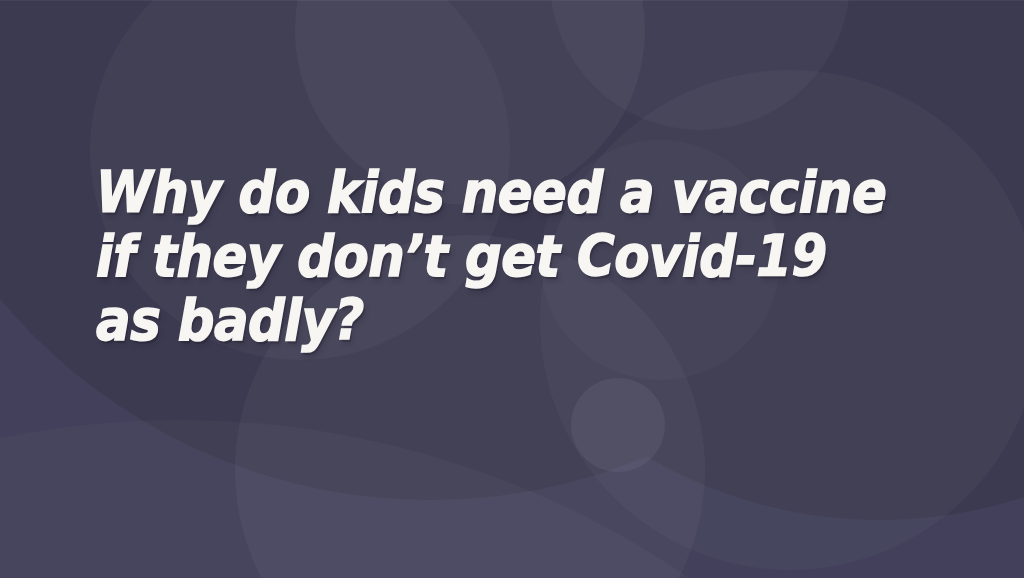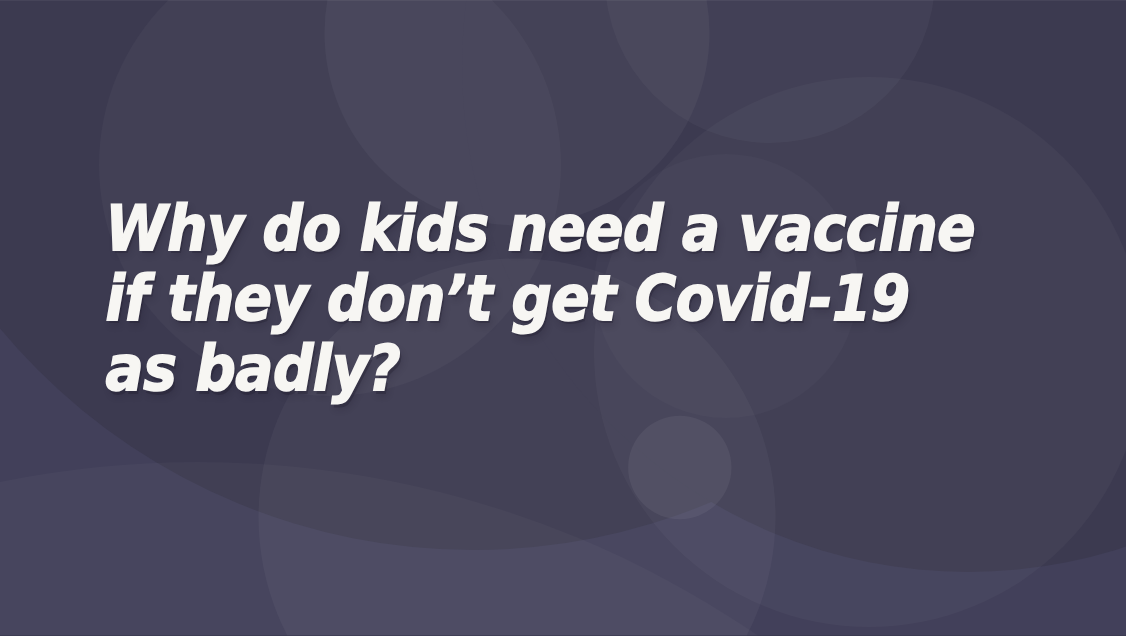--- a/index.html
+++ b/index.html
@@ -38,21 +38,20 @@
     pointer-events: none;
   }
 
   
   #headline {
     position: absolute;
     left: 96px;
     top: 160px;
     width: 860px;
     z-index: 5;
-    margin-top: 16px;
   }
   .hl-line {
     display: block;
     color: #f7f6f3;
     font-family: "DejaVu Sans", sans-serif;
     font-weight: 700;
     font-style: italic;
     font-size: 57px;
     line-height: 64px;
     letter-spacing: -0.5px;

